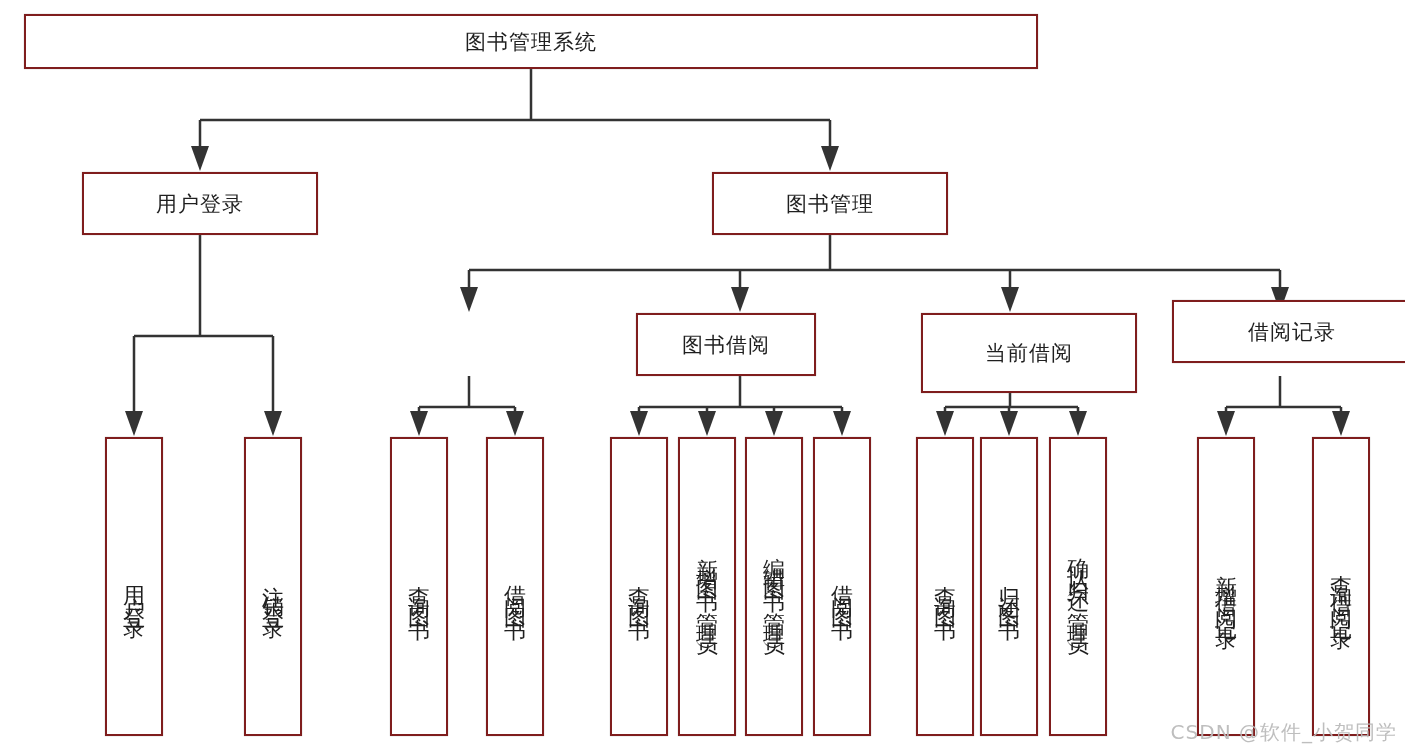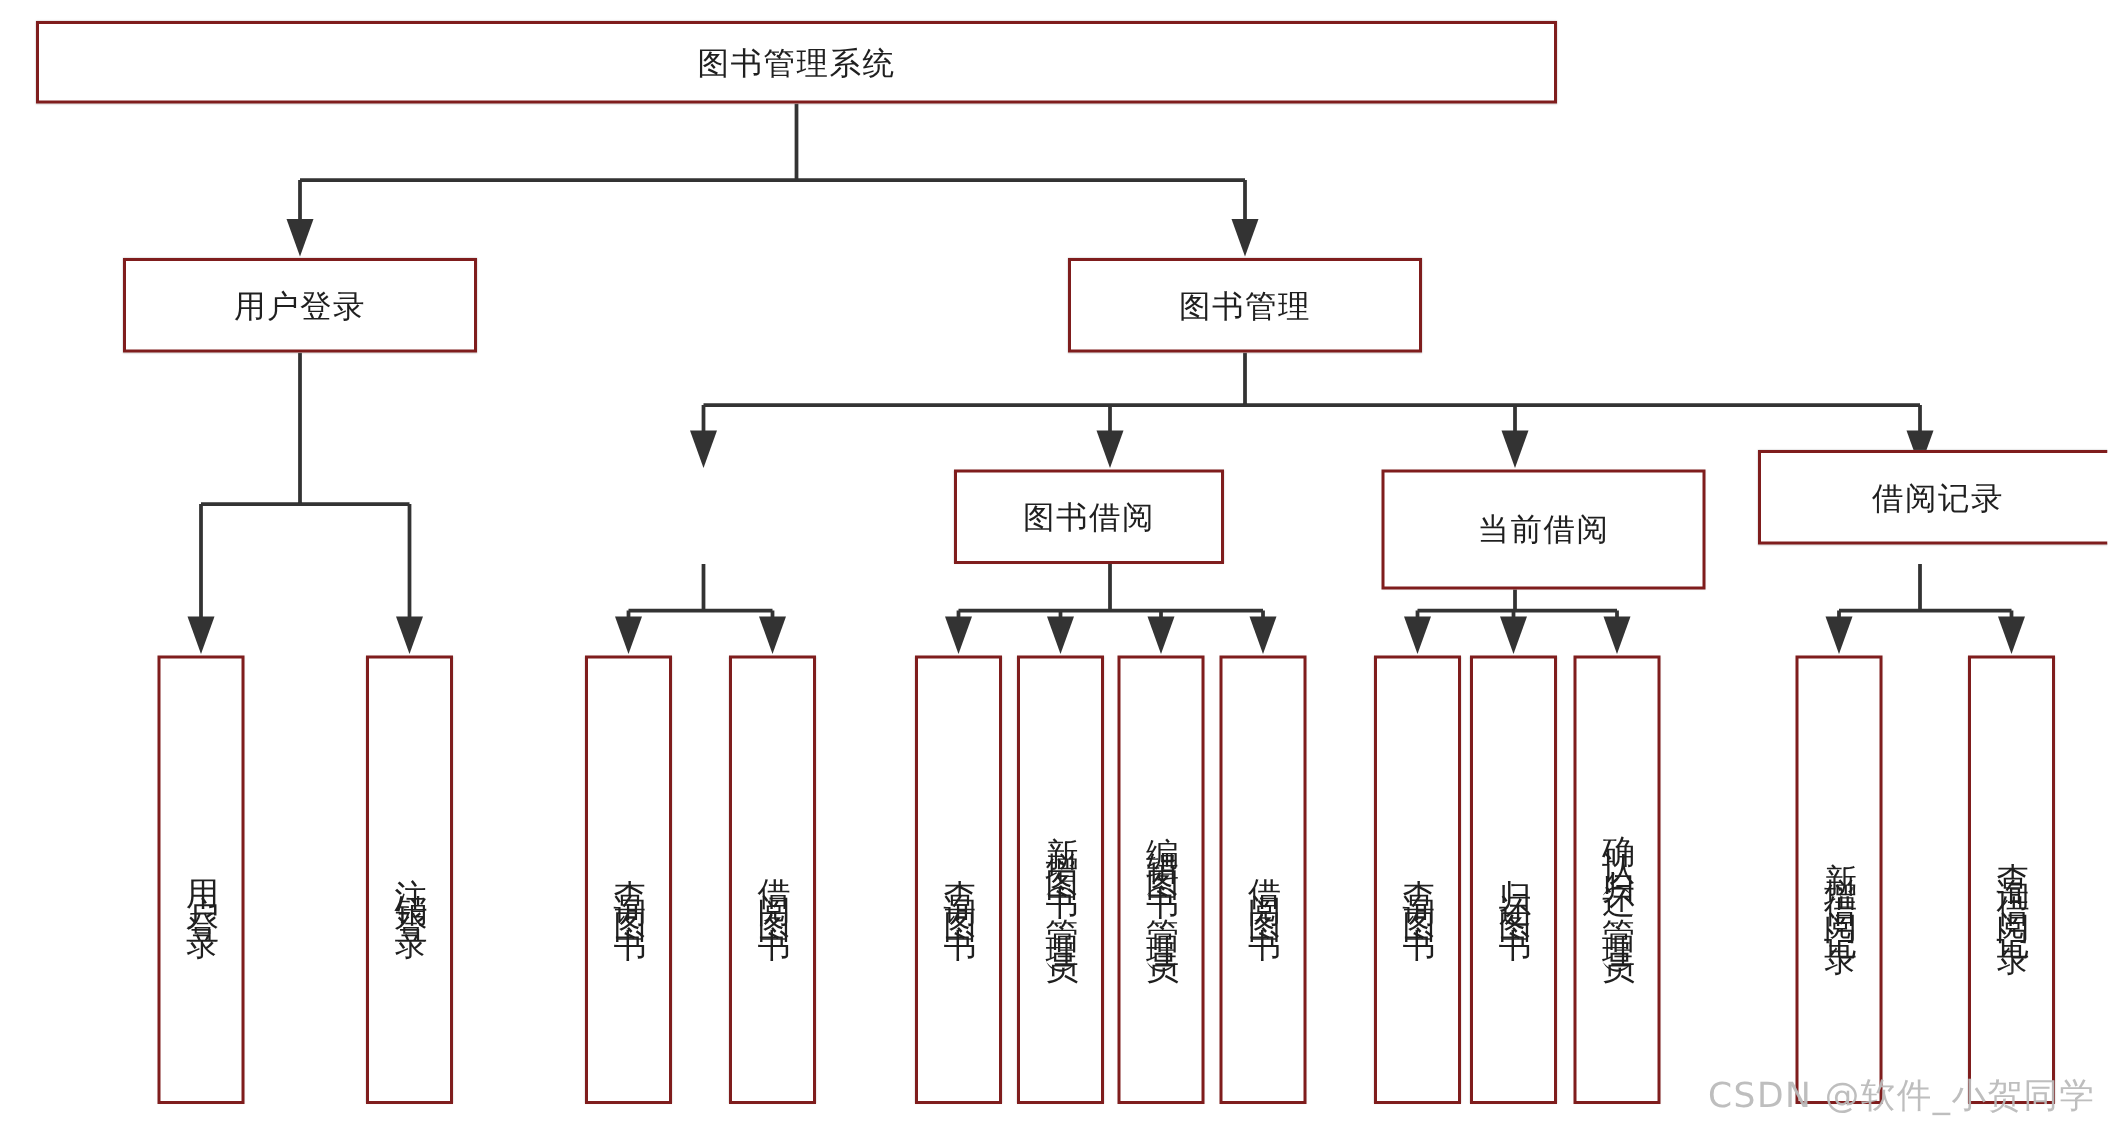--- a/index.html
+++ b/index.html
@@ -35,21 +35,21 @@
     text-orientation: mixed;
     font-size: 22px;
     letter-spacing: 11px;
     line-height: 1;
     padding-top: 6px;
   }
   .watermark {
     position: absolute;
     right: 8px;
     bottom: 1px;
-    font-size: 23px;
+    font-size: 20px;
     color: rgba(186,186,186,0.95);
     letter-spacing: 1px;
     z-index: 6;
     white-space: nowrap;
   }
 </style>
 </head>
 <body>
 
 <div class="canvas">

